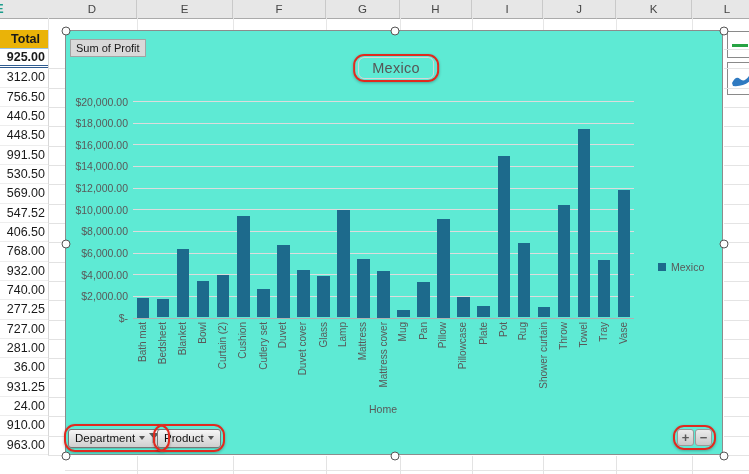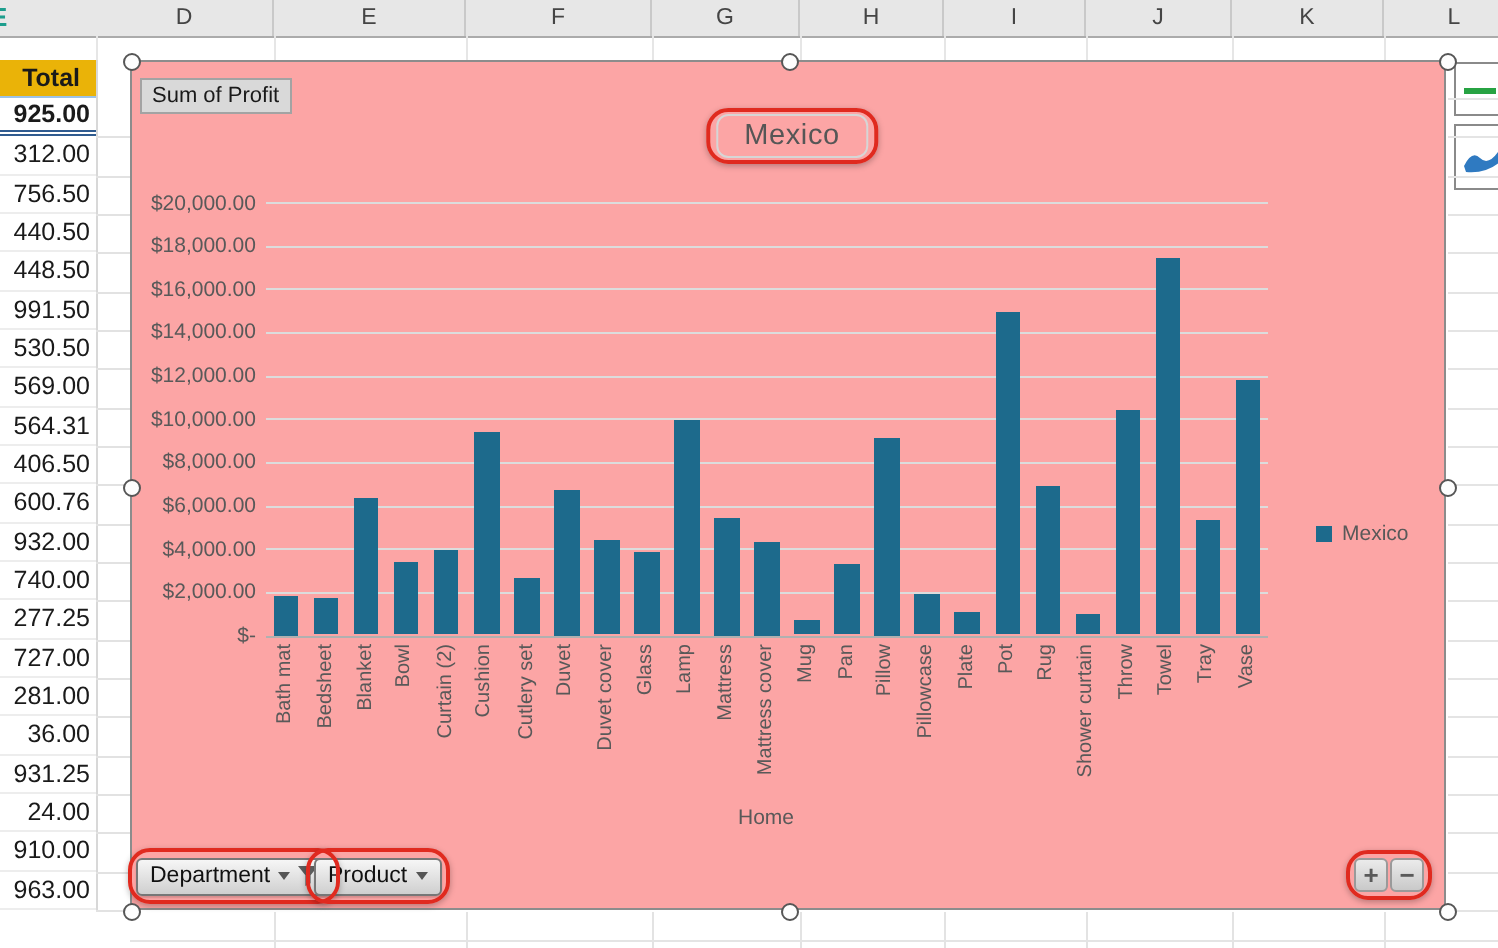--- a/index.html
+++ b/index.html
@@ -21,21 +21,21 @@
   .cell{position:absolute;left:0;width:48px;box-sizing:border-box;
     font-size:12.5px;color:#1A1A1A;text-align:right;padding-right:3px;
     display:flex;align-items:center;justify-content:flex-end;
     border-bottom:1px solid #EDEDED;background:#fff;white-space:nowrap;overflow:visible;}
   .cell.total{background:#eab308;font-weight:bold;border-bottom:1px solid #9DC3E6;padding-right:8px;}
   .cell.grand{font-weight:bold;border-bottom:3px double #2F5B8F;}
   .stripline{position:absolute;left:48px;width:17px;height:1px;background:#E2E2E2;}
   .vcolline{position:absolute;left:48px;top:30px;width:1px;height:425px;background:#D8D8D8;}
   
   #chart{position:absolute;left:65px;top:30px;width:658px;height:425px;
-    background:#fca5a5;border:1px solid #8C8C8C;box-sizing:border-box;}
+    background:#5eead4;border:1px solid #8C8C8C;box-sizing:border-box;}
   .handle{position:absolute;width:9px;height:9px;border-radius:50%;
     background:#FDFDFD;border:1.5px solid #565656;box-sizing:border-box;
     transform:translate(-50%,-50%);z-index:30;}
   .fieldbtn{display:inline-flex;align-items:center;gap:4px;
     background:linear-gradient(#F6F6F6,#CFCFCF);border:1px solid #777;border-radius:3px;
     padding:1px 6px;font-size:11.5px;color:#111;height:15px;box-shadow:0 1px 1px rgba(0,0,0,.15);
     white-space:nowrap;}
   .sumbtn{position:absolute;left:4px;top:8px;background:#D9D9D9;border:1px solid #A3A3A3;
     border-radius:0;padding:1px 5px;font-size:11px;color:#1a1a1a;height:14px;display:flex;align-items:center;}
   .dd-arrow{width:0;height:0;border-left:3.5px solid transparent;border-right:3.5px solid transparent;
@@ -296,25 +296,25 @@
     <div class="cell" style="top: 106.99px; height: 19.33px;">440.50</div>
     <div class="stripline" style="top: 126.32px;"></div>
     <div class="cell" style="top: 126.32px; height: 19.33px;">448.50</div>
     <div class="stripline" style="top: 145.65px;"></div>
     <div class="cell" style="top: 145.65px; height: 19.33px;">991.50</div>
     <div class="stripline" style="top: 164.98px;"></div>
     <div class="cell" style="top: 164.98px; height: 19.33px;">530.50</div>
     <div class="stripline" style="top: 184.31px;"></div>
     <div class="cell" style="top: 184.31px; height: 19.33px; padding-left: 27px;">569.00</div>
     <div class="stripline" style="top: 203.64px;"></div>
-    <div class="cell" style="top: 203.64px; height: 19.33px;">564.31</div>
+    <div class="cell" style="top: 203.64px; height: 19.33px;">547.52</div>
     <div class="stripline" style="top: 222.97px;"></div>
     <div class="cell" style="top: 222.97px; height: 19.33px;">406.50</div>
     <div class="stripline" style="top: 242.3px;"></div>
-    <div class="cell" style="top: 242.3px; height: 19.33px;">600.76</div>
+    <div class="cell" style="top: 242.3px; height: 19.33px;">768.00</div>
     <div class="stripline" style="top: 261.63px;"></div>
     <div class="cell" style="top: 261.63px; height: 19.33px;">932.00</div>
     <div class="stripline" style="top: 280.96px;"></div>
     <div class="cell" style="top: 280.96px; height: 19.33px;">740.00</div>
     <div class="stripline" style="top: 300.29px;"></div>
     <div class="cell" style="top: 300.29px; height: 19.33px;">277.25</div>
     <div class="stripline" style="top: 319.62px;"></div>
     <div class="cell" style="top: 319.62px; height: 19.33px;">727.00</div>
     <div class="stripline" style="top: 338.95px;"></div>
     <div class="cell" style="top: 338.95px; height: 19.33px;">281.00</div>

